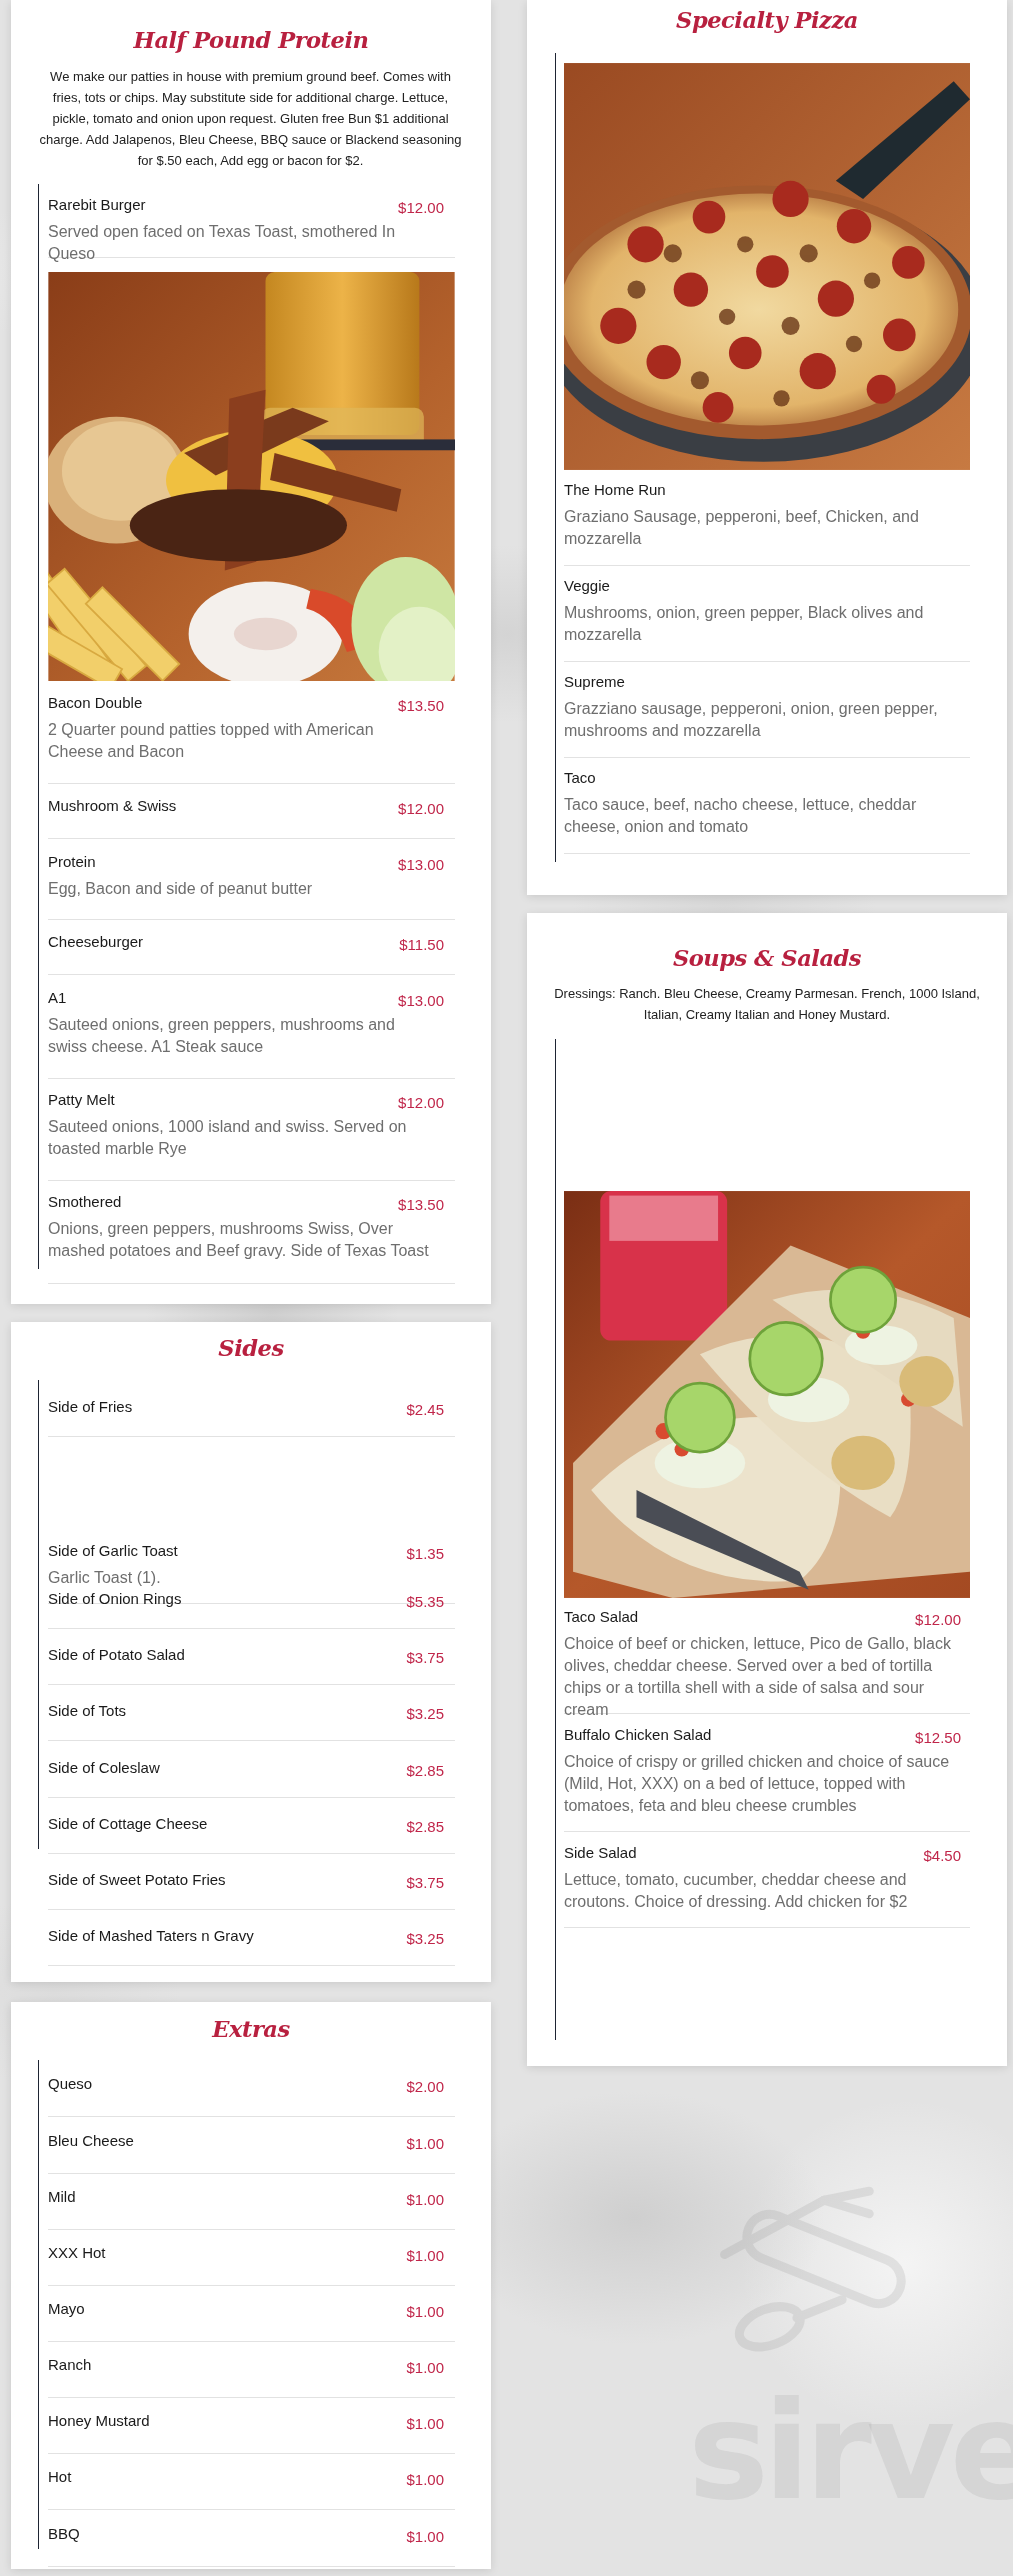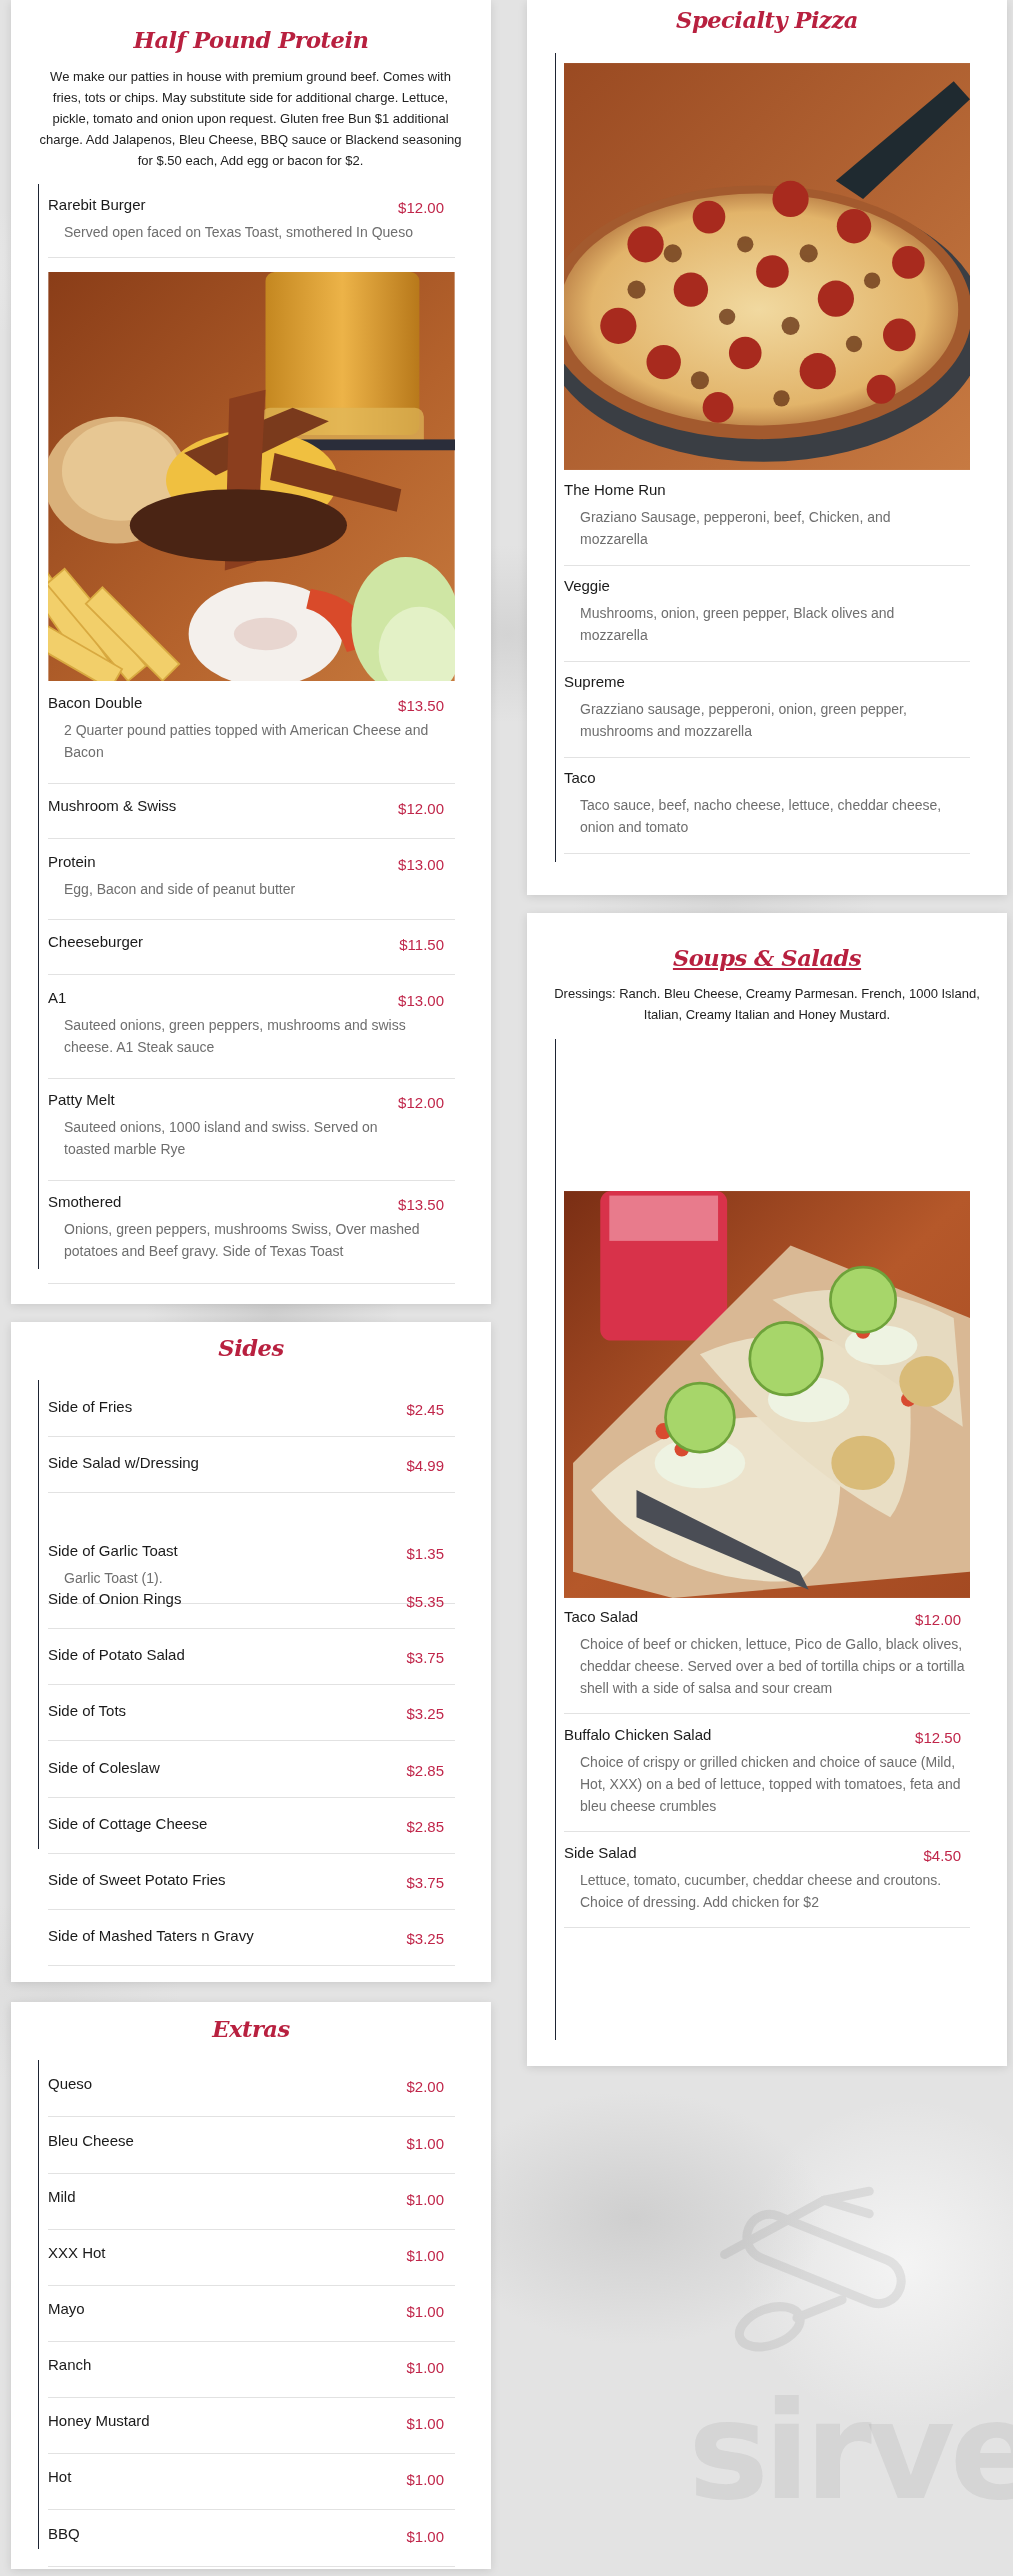--- a/index.html
+++ b/index.html
@@ -59,23 +59,23 @@
   .item-price {
     position: absolute;
     top: 2.7px;
     color: #c0264a;
     font-size: 15px;
     line-height: 20px;
     text-align: right;
   }
   .item-desc {
     position: absolute;
-    left: 16px; top: 26px;
+    left: 0; top: 26px;
     color: #6e6e6e;
-    font-size: 14px;
+    font-size: 16px;
     line-height: 22px;
   }
   .photo {
     position: absolute;
     overflow: hidden;
   }
   .watermark {
     position: absolute;
     color: rgba(150,150,150,0.18);
     font-family: "DejaVu Sans", sans-serif;
@@ -190,24 +190,20 @@
   </div>
 </section>
 
 <section class="card" style="left:11px; top:1322px; width:480px; height:660px;">
   <h2 class="section-title" style="top:12.7px;">Sides</h2>
   <div class="rule" style="left:27px; top:58px; height:469px;"></div>
 
   <div class="item" style="left:37px; width:407px; top:75px; height:40px;">
     <span class="item-name">Side of Fries</span>
     <span class="item-price" style="right:11px;">$2.45</span>
-  </div>
-  <div class="item" style="left:37px; width:407px; top:131px; height:40px;">
-    <span class="item-name">Side Salad w/Dressing</span>
-    <span class="item-price" style="right:11px;">$4.99</span>
   </div>
   <div class="item" style="left:37px; width:407px; top:187px; height:63px;margin-top:32px;">
     <span class="item-name">Side of Garlic Toast</span>
     <span class="item-price" style="right:11px;">$1.35</span>
     <span class="item-desc" style="width:362px;">Garlic Toast (1).</span>
   </div>
   <div class="item" style="left:37px; width:407px; top:267px; height:40px;">
     <span class="item-name">Side of Onion Rings</span>
     <span class="item-price" style="right:11px;">$5.35</span>
   </div>
@@ -345,21 +341,21 @@
     <span class="item-name">Veggie</span>
     <span class="item-desc" style="width:362px;">Mushrooms, onion, green pepper, Black olives and mozzarella</span>
   </div>
   <div class="item" style="left:37px; width:406px; top:768px; height:86px;">
     <span class="item-name">Taco</span>
     <span class="item-desc" style="width:398px;">Taco sauce, beef, nacho cheese, lettuce, cheddar cheese, onion and tomato</span>
   </div>
 </section>
 
 <section class="card" style="left:527px; top:913px; width:480px; height:1153px;">
-  <h2 class="section-title" style="top:32px;text-decoration:underline;">Soups &amp; Salads</h2>
+  <h2 class="section-title" style="top:32px;">Soups &amp; Salads</h2>
   <p class="section-intro" style="left:20px; width:440px; top:70px;">Dressings: Ranch. Bleu Cheese, Creamy Parmesan. French, 1000 Island, Italian, Creamy Italian and Honey Mustard.</p>
   <div class="rule" style="left:28px; top:126px; height:1001px;"></div>
 
 
   <div class="photo" style="left:37px; top:278px; width:406px; height:407px;">
     <svg width="406" height="407" viewBox="0 0 448 449">
       <defs>
         <linearGradient id="wood3" x1="0" y1="0" x2="1" y2="1">
           <stop offset="0" stop-color="#7a2e14"></stop>
             <stop offset="0.5" stop-color="#b5582a"></stop>

